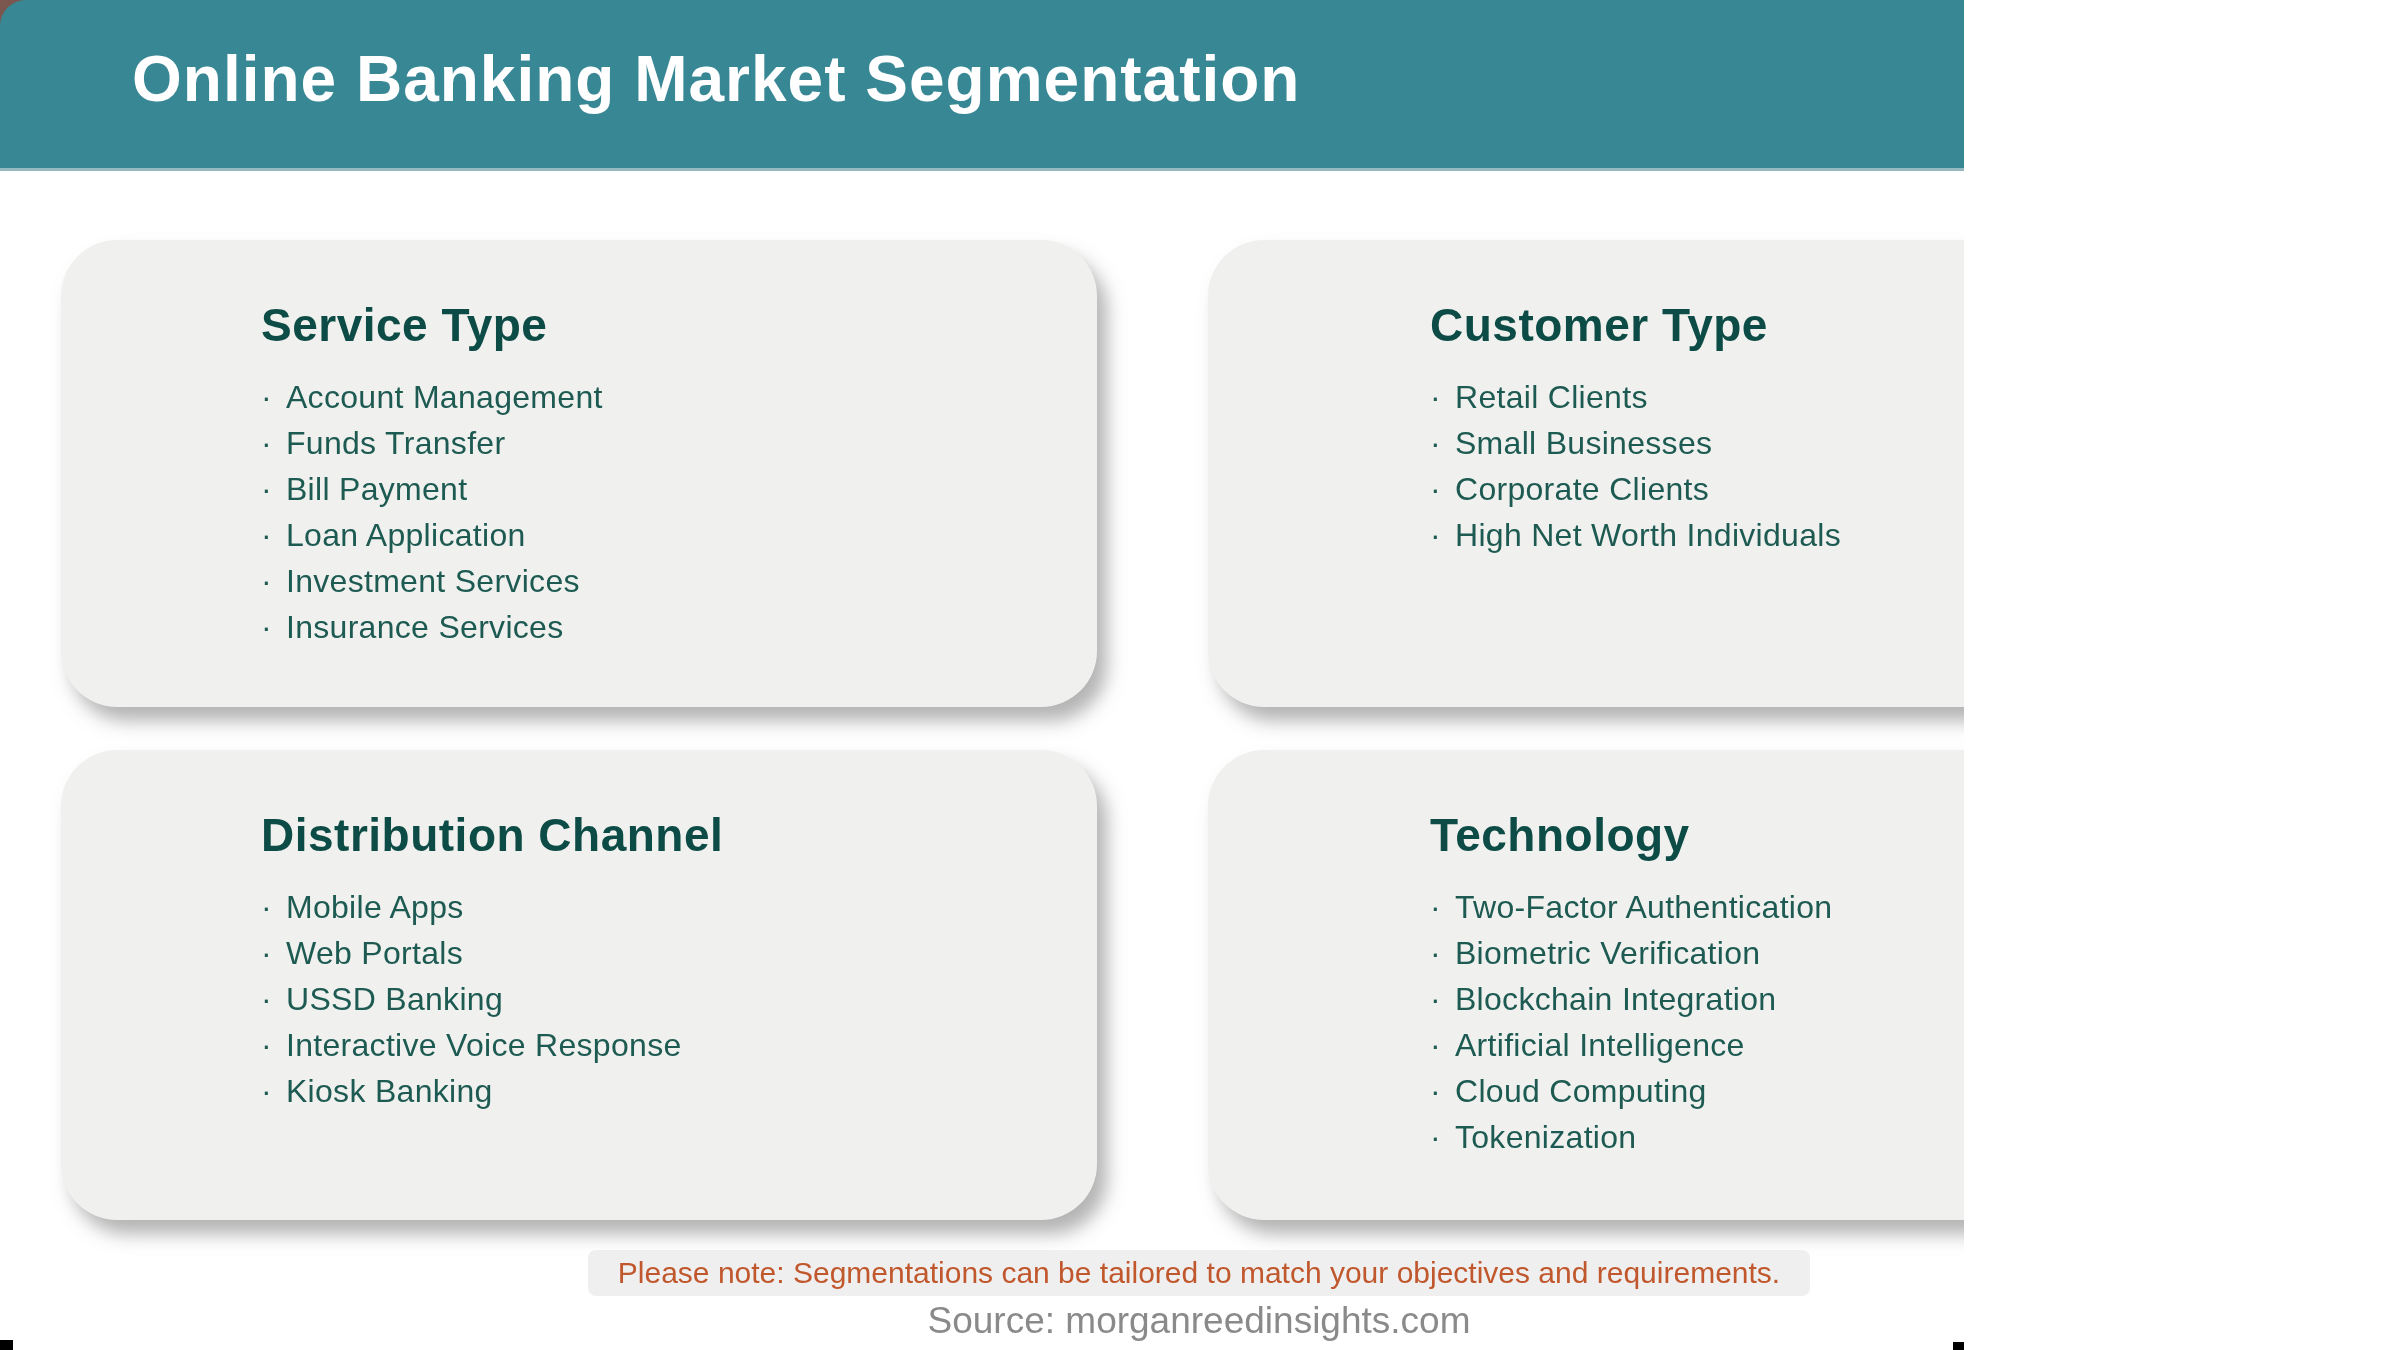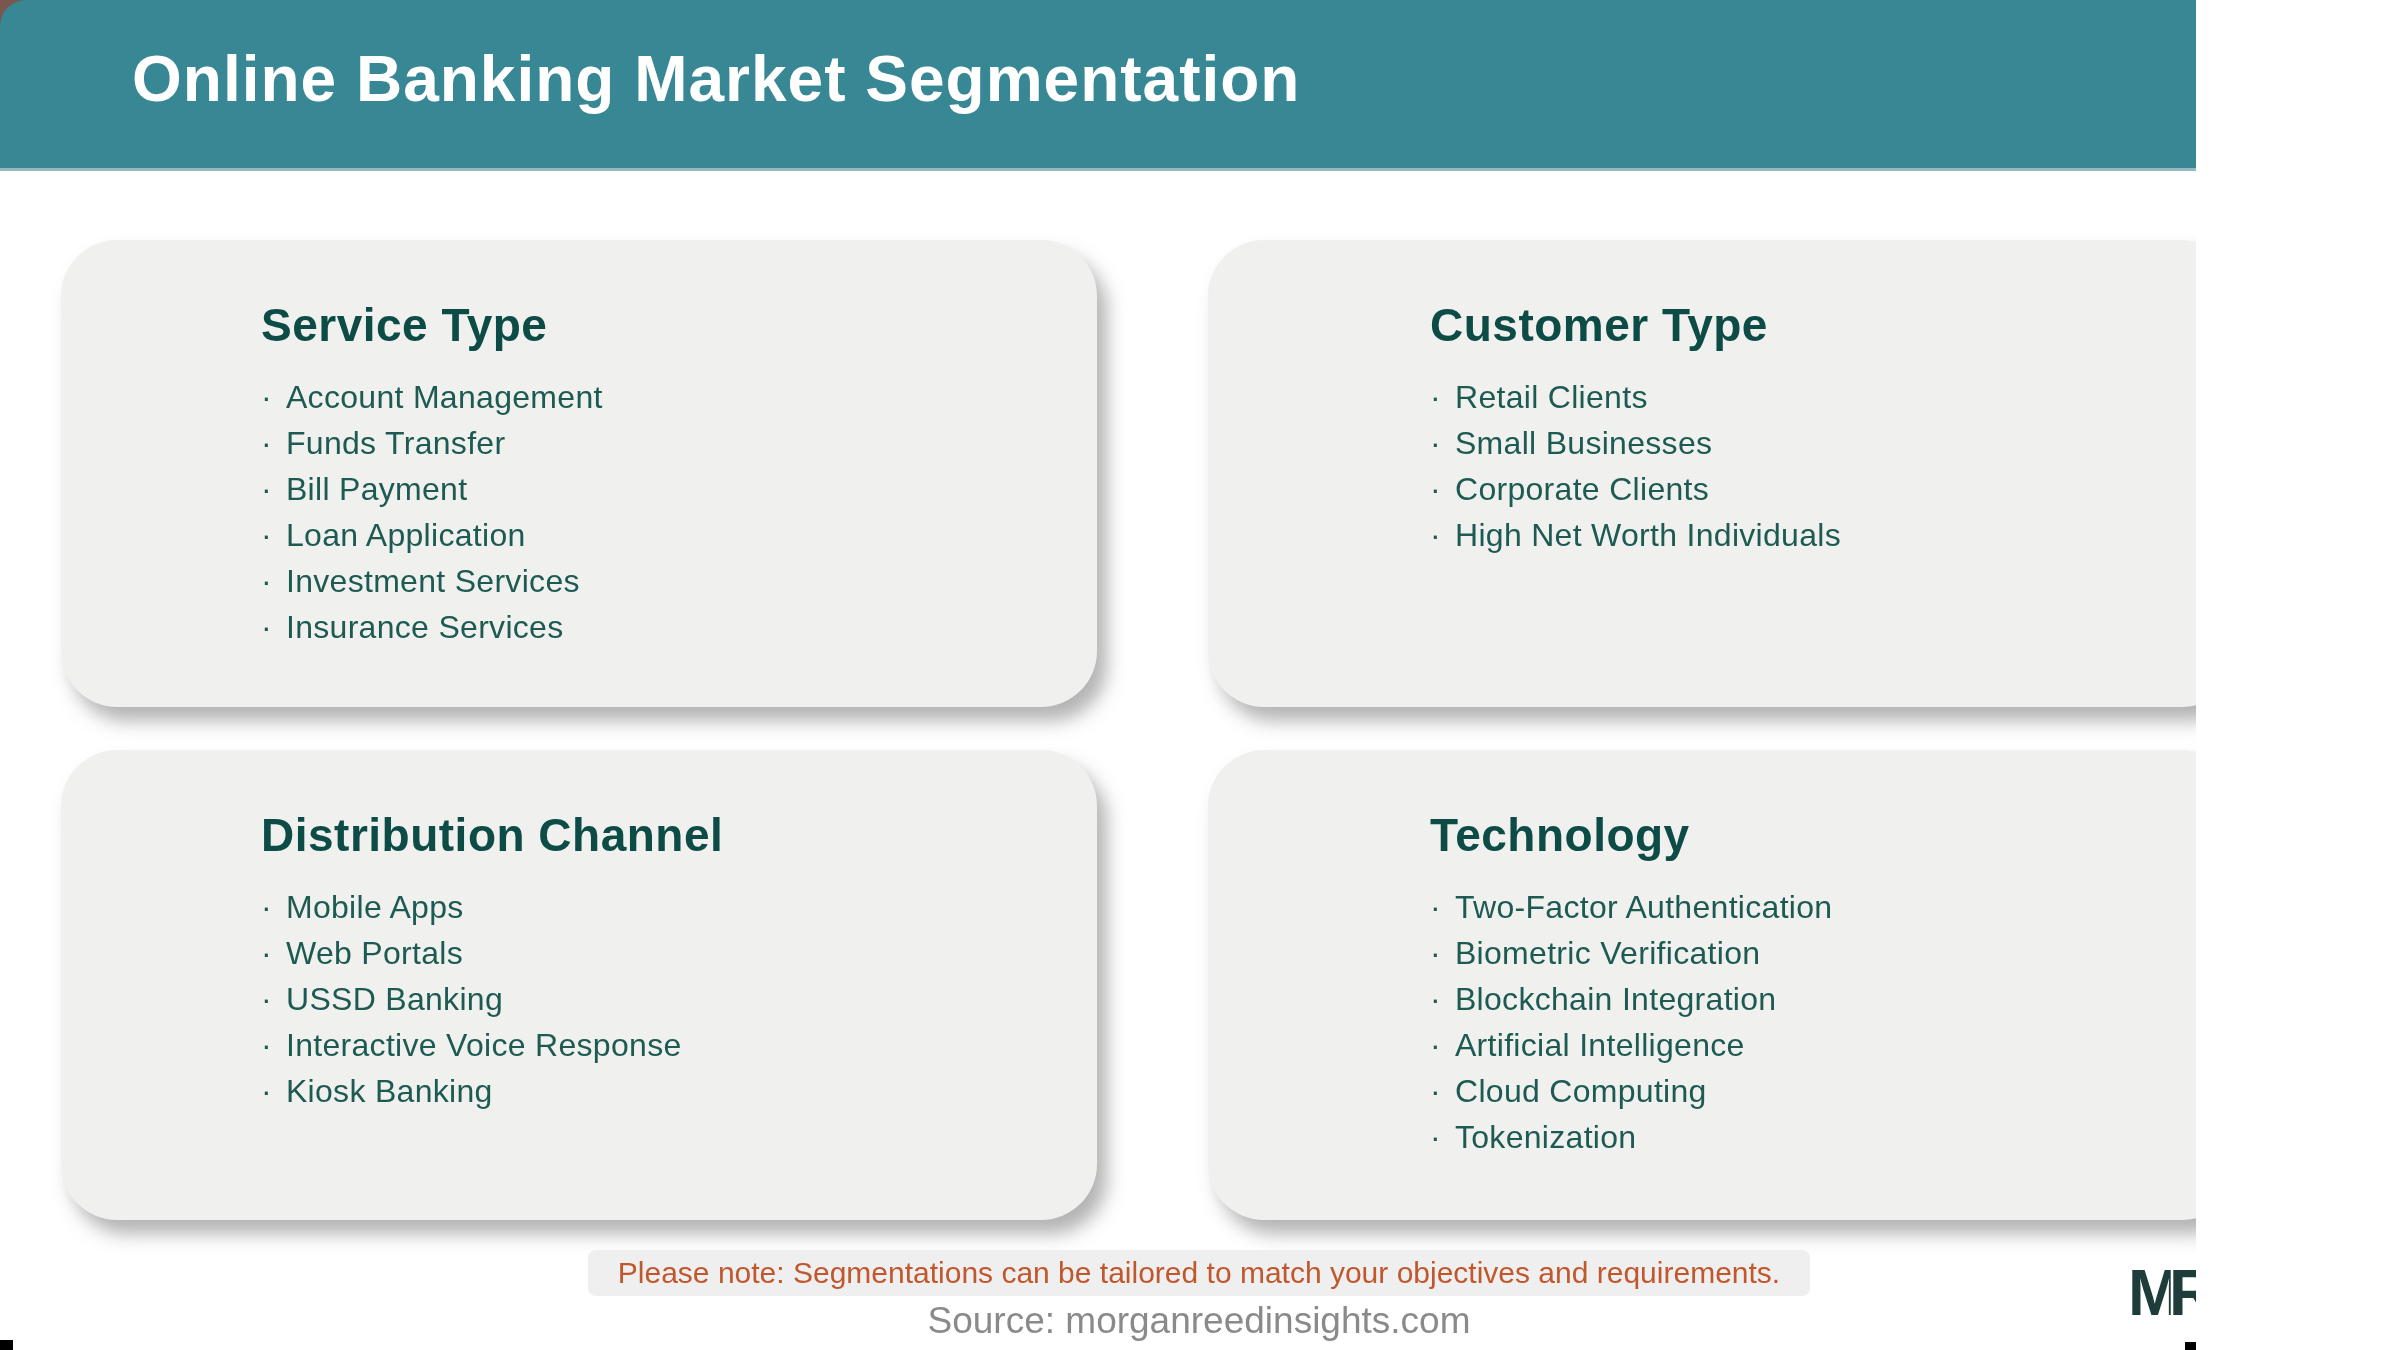--- a/index.html
+++ b/index.html
@@ -1,16 +1,16 @@
 <!DOCTYPE html>
 <html><head>
 <meta charset="utf-8">
 <style>
   html,body{margin:0;padding:0;background:#ffffff;}
-  .page{position:relative;width:2196px;height:1350px;background:#ffffff;overflow:hidden;
+  .page{position:relative;width:1964px;height:1350px;background:#ffffff;overflow:hidden;
         font-family:"Liberation Sans",sans-serif;}
 
   
   .corner-tl{position:absolute;top:0;left:0;width:52px;height:52px;background:#7b564e;z-index:0;}
   .corner-tr{position:absolute;top:0;right:0;width:66px;height:66px;background:#6d7177;z-index:0;}
 
   .header{position:absolute;top:0;left:0;width:2400px;height:168px;background:#388794;
           border-radius:26px 52px 0 0;border-bottom:3px solid #95b9bf;z-index:1;}
   .title{position:absolute;left:132px;top:42px;margin:0;color:#ffffff;font-size:64px;
          font-weight:bold;letter-spacing:1px;white-space:nowrap;}

